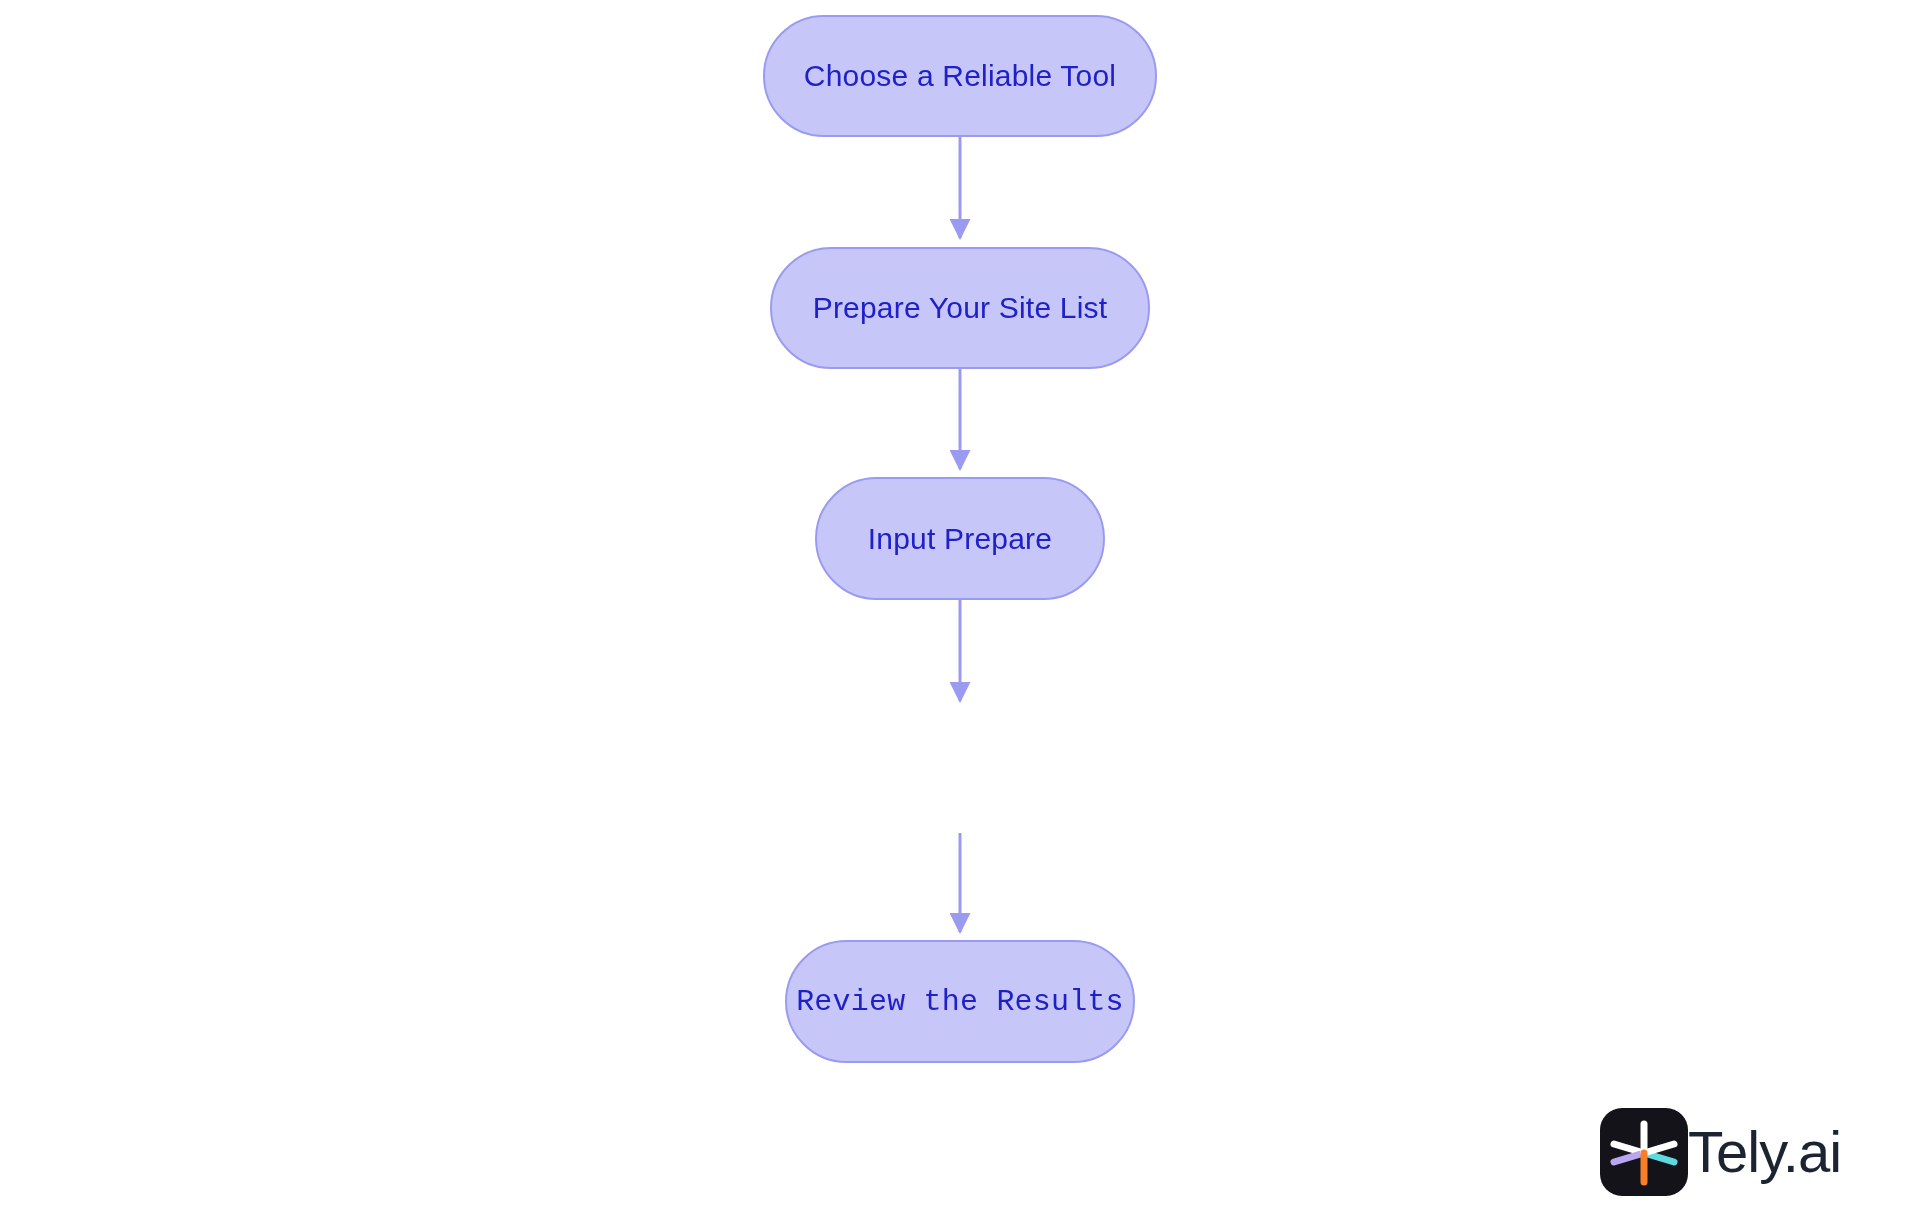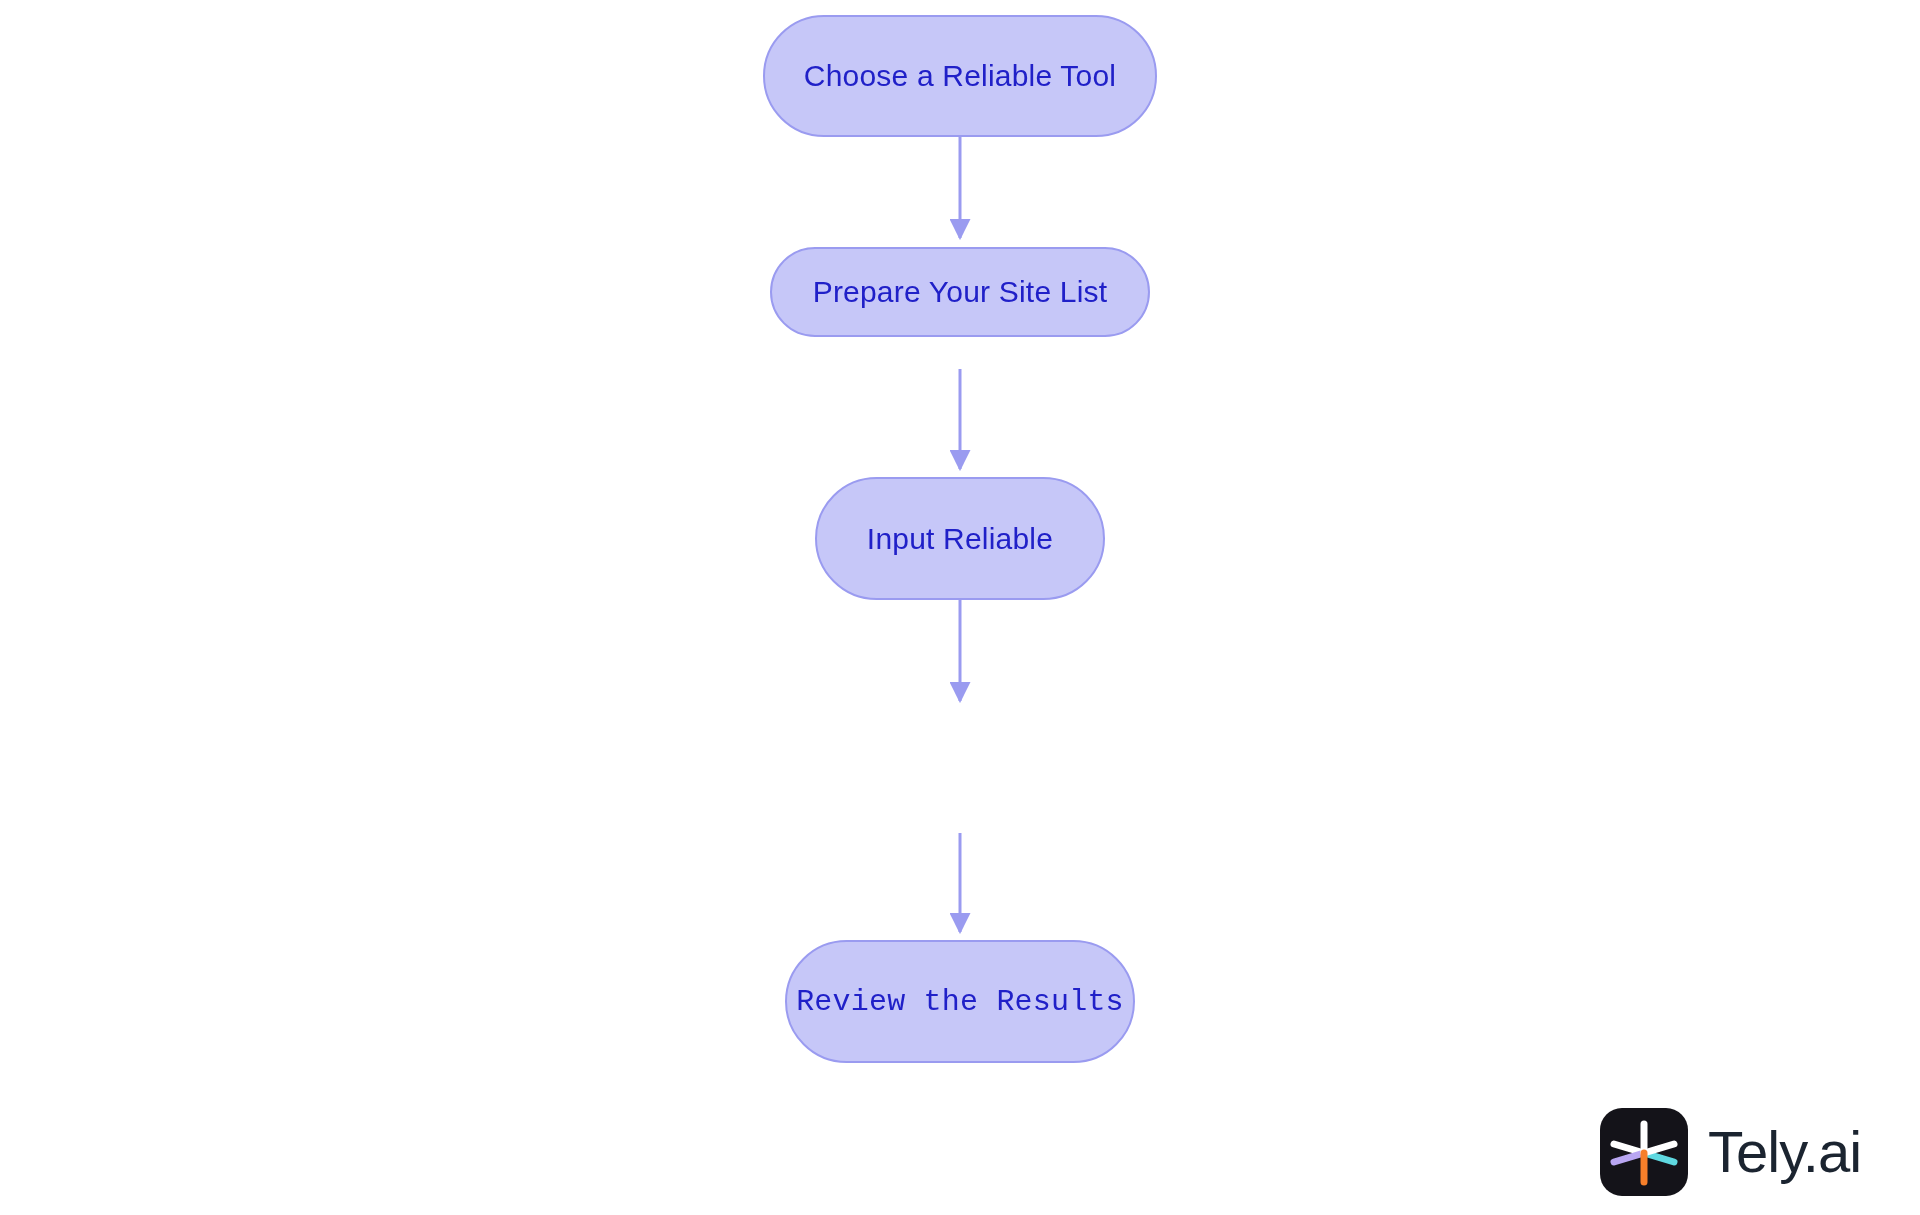--- a/index.html
+++ b/index.html
@@ -57,21 +57,20 @@
 
   
   #brand-logo {
     position: absolute;
     left: 1600px;
     top: 1104px;
     width: 300px;
     height: 96px;
     display: flex;
     align-items: center;
-    gap: 20px;
   }
   #logo-mark {
     width: 88px;
     height: 88px;
     border-radius: 22px;
     background: #141319;
     position: relative;
     flex: 0 0 auto;
     overflow: hidden;
   }
@@ -99,26 +98,26 @@
     <line x1="960" y1="137" x2="960" y2="238" stroke="#9a9bf0" stroke-width="3" marker-end="url(#arrowhead)"></line>
     <line x1="960" y1="369" x2="960" y2="469" stroke="#9a9bf0" stroke-width="3" marker-end="url(#arrowhead)"></line>
     <line x1="960" y1="600" x2="960" y2="701" stroke="#9a9bf0" stroke-width="3" marker-end="url(#arrowhead)"></line>
     <line x1="960" y1="833" x2="960" y2="932" stroke="#9a9bf0" stroke-width="3" marker-end="url(#arrowhead)"></line>
   </svg>
 
   <div class="node" style="left:763px; top:15px; width:394px; height:122px;">
     <span class="node-label">Choose a Reliable Tool</span>
   </div>
 
-  <div class="node" style="left:770px; top:247px; width:380px; height:90px;">
+  <div class="node" style="left:770px; top:247px; width:380px; height:122px;">
     <span class="node-label">Prepare Your Site List</span>
   </div>
 
   <div class="node" style="left:815px; top:477px; width:290px; height:123px;">
-    <span class="node-label">Input Reliable</span>
+    <span class="node-label">Input Prepare</span>
   </div>
 
 
   <div class="node" style="left:785px; top:940px; width:350px; height:123px;font-family:Liberation Mono, monospace;">
     <span class="node-label">Review the Results</span>
   </div>
 
   <div id="brand-logo">
     <div id="logo-mark">
       <svg viewBox="0 0 88 88" width="88" height="88" xmlns="http://www.w3.org/2000/svg">

